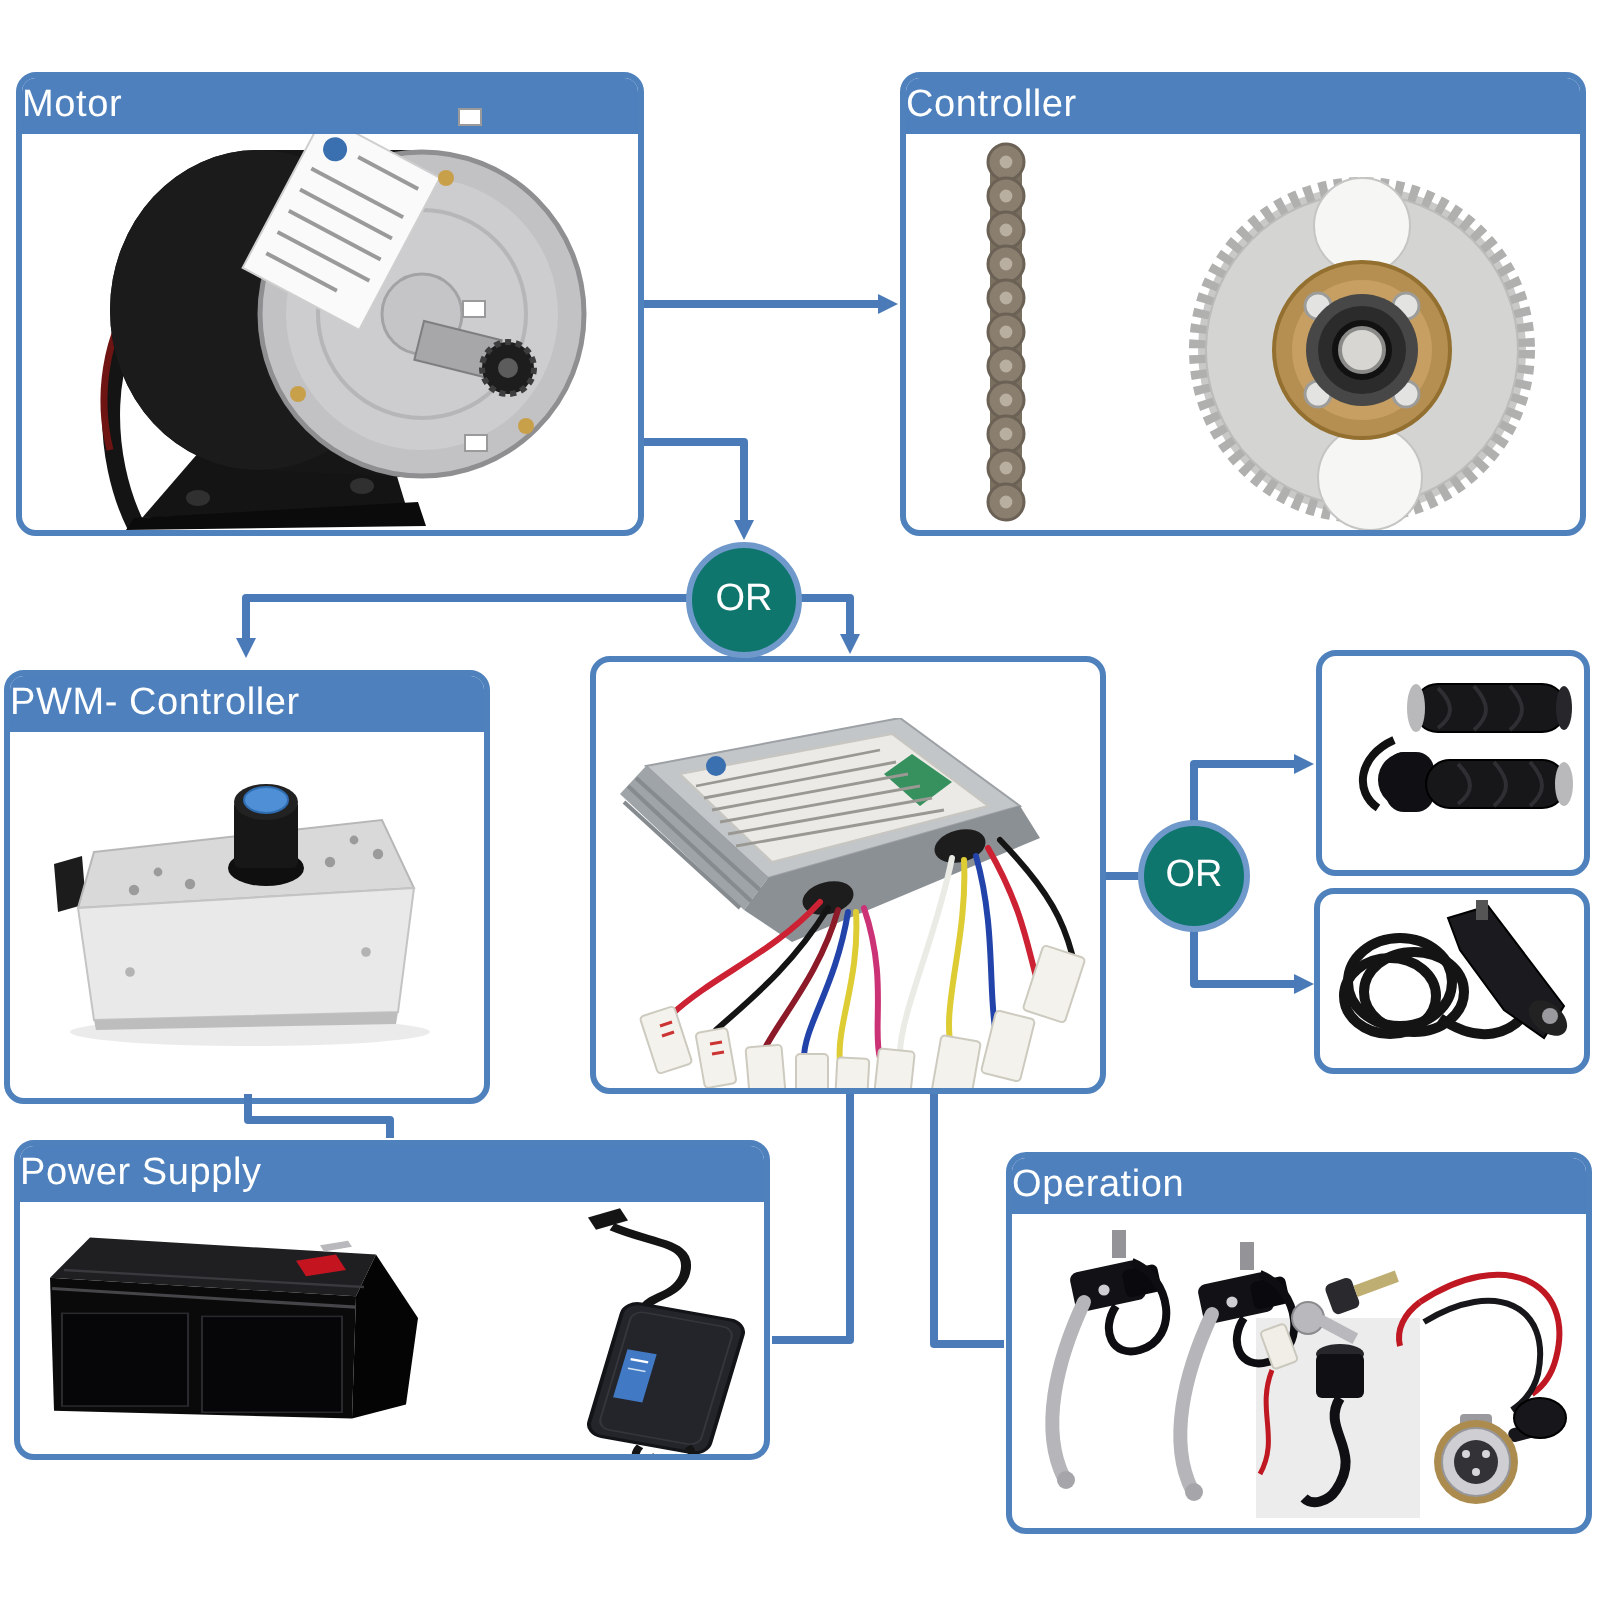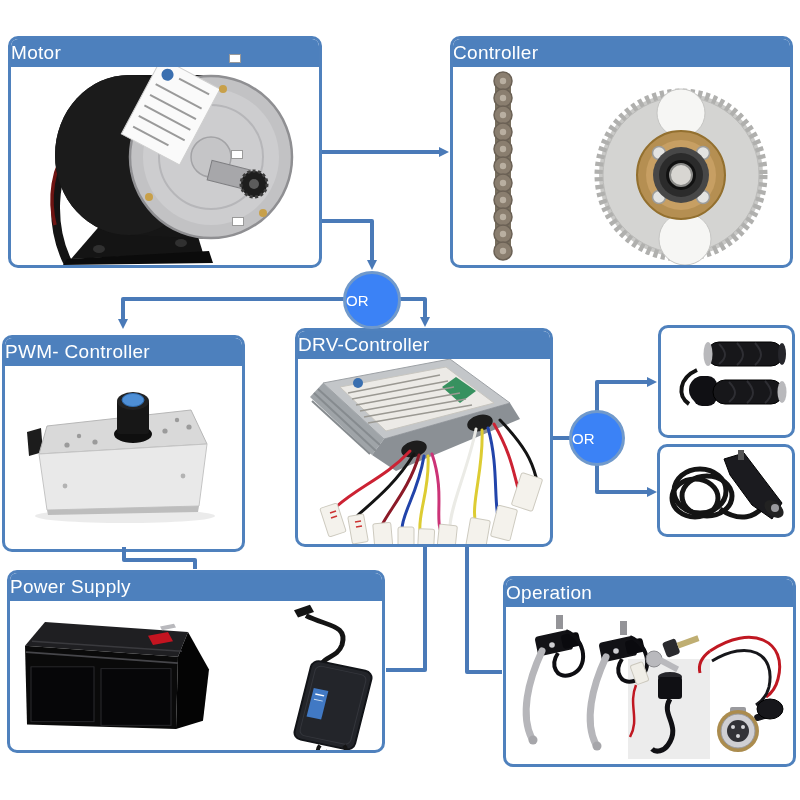--- a/index.html
+++ b/index.html
@@ -7,23 +7,23 @@
          font-family:"Liberation Sans",sans-serif;}
   .box{position:absolute;background:#ffffff;border:3px solid #4f81bd;border-radius:10px;
        overflow:hidden;box-sizing:border-box;}
   .box-header{position:absolute;left:0;right:0;top:0;height:28px;background:#4d80bd;
        border-radius:6px 6px 0 0;color:#ffffff;line-height:28px;
        font-size:19px;letter-spacing:.3px;}
   .box-body{position:absolute;left:0;right:0;bottom:0;}
   .box-body.with-header{top:28px;}
   .box-body.no-header{top:0;}
   .box-body svg{display:block;width:100%;height:100%;}
-  .or-node{position:absolute;border-radius:50%;background:#3b82f6;border:3px solid #7099cb;
-       color:#ffffff;display:flex;align-items:center;
-       font-size:15px;box-sizing:border-box;z-index:6;}
+  .or-node{position:absolute;border-radius:50%;background:#0f766e;border:3px solid #7099cb;
+       color:#ffffff;display:flex;align-items:center;justify-content:center;
+       font-size:19px;box-sizing:border-box;z-index:6;}
   #wires{position:absolute;left:0;top:0;z-index:5;pointer-events:none;}
   .handle{position:absolute;width:12px;height:9px;background:#ffffff;border:1px solid #9a9a9a;
        z-index:8;box-sizing:border-box;}
 </style>
 </head>
 <body>
 
 <div id="stage">
 
   <svg id="wires" width="800" height="800" viewBox="0 0 800 800">
@@ -168,23 +168,20 @@
         </g>
         <g fill="#b3b3b3">
           <circle cx="60" cy="120" r="2.4"></circle>
             <circle cx="178" cy="110" r="2.4"></circle>
         </g>
       </svg>
     </div>
   </div>
 
   <div class="box" style="left:295px;top:328px;width:258px;height:219px;">
-    <div class="box-header">
-      <span>DRV-Controller</span>
-    </div>
     <div class="box-body with-header">
       <svg viewBox="0 0 252 185" preserveAspectRatio="none">
         <polygon points="25,24 152,0 212,44 86,80" fill="#c3c6c9" stroke="#9da1a5"></polygon>
         <polygon points="12,38 25,24 86,80 74,96" fill="#9fa4a8"></polygon>
         <g stroke="#868b8f" stroke-width="2">
           <line x1="16" y1="34" x2="78" y2="92"></line>
             <line x1="20" y1="30" x2="82" y2="86"></line>
           <line x1="14" y1="42" x2="72" y2="95"></line>
         </g>
         <polygon points="74,96 86,80 212,44 222,60 98,112" fill="#8b9095"></polygon>
@@ -270,21 +267,21 @@
           <path d="M60,62 C 80,76 96,70 104,58"></path>
         </g>
         <polygon points="64,12 84,6 122,56 112,72 92,58 70,28" fill="#1b1b1f" stroke="#000000"></polygon>
         <rect x="78" y="3" width="6" height="10" fill="#555555"></rect>
         <ellipse cx="114" cy="62" rx="11" ry="7" fill="#222222" transform="rotate(40 114 62)"></ellipse>
         <circle cx="115" cy="61" r="4" fill="#9a9a9e"></circle>
       </svg>
     </div>
   </div>
 
-  <div class="box" style="left:7px;top:570px;width:378px;height:183px;">
+  <div class="box" style="left:7px;top:570px;width:378px;height:160px;">
     <div class="box-header">
       <span>Power Supply</span>
     </div>
     <div class="box-body with-header">
       <svg viewBox="0 0 372 163" preserveAspectRatio="none">
         <polygon points="15,49 35,23 178,34 168,61" fill="#1f1f22"></polygon>
         <polygon points="168,61 178,34 199,75 193,131 166,140" fill="#040404"></polygon>
         <polygon points="15,49 168,61 166,140 17,135" fill="#0a0a0a"></polygon>
         <line x1="16" y1="56" x2="168" y2="68" stroke="#46464a" stroke-width="2"></line>
         <line x1="22" y1="44" x2="172" y2="55" stroke="#3a3a3e" stroke-width="1.5"></line>

